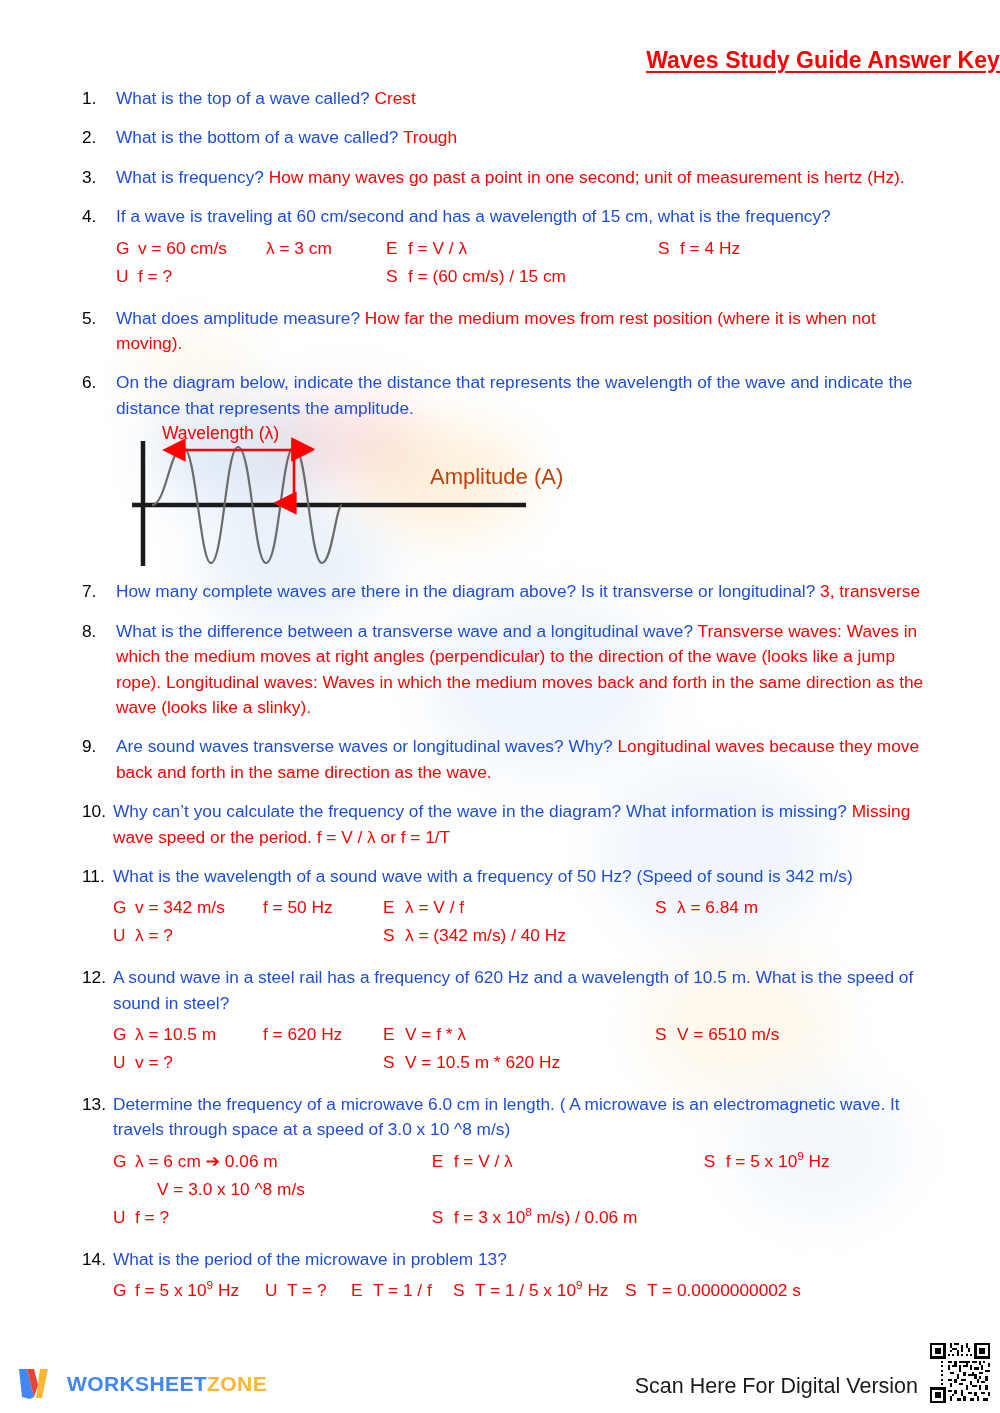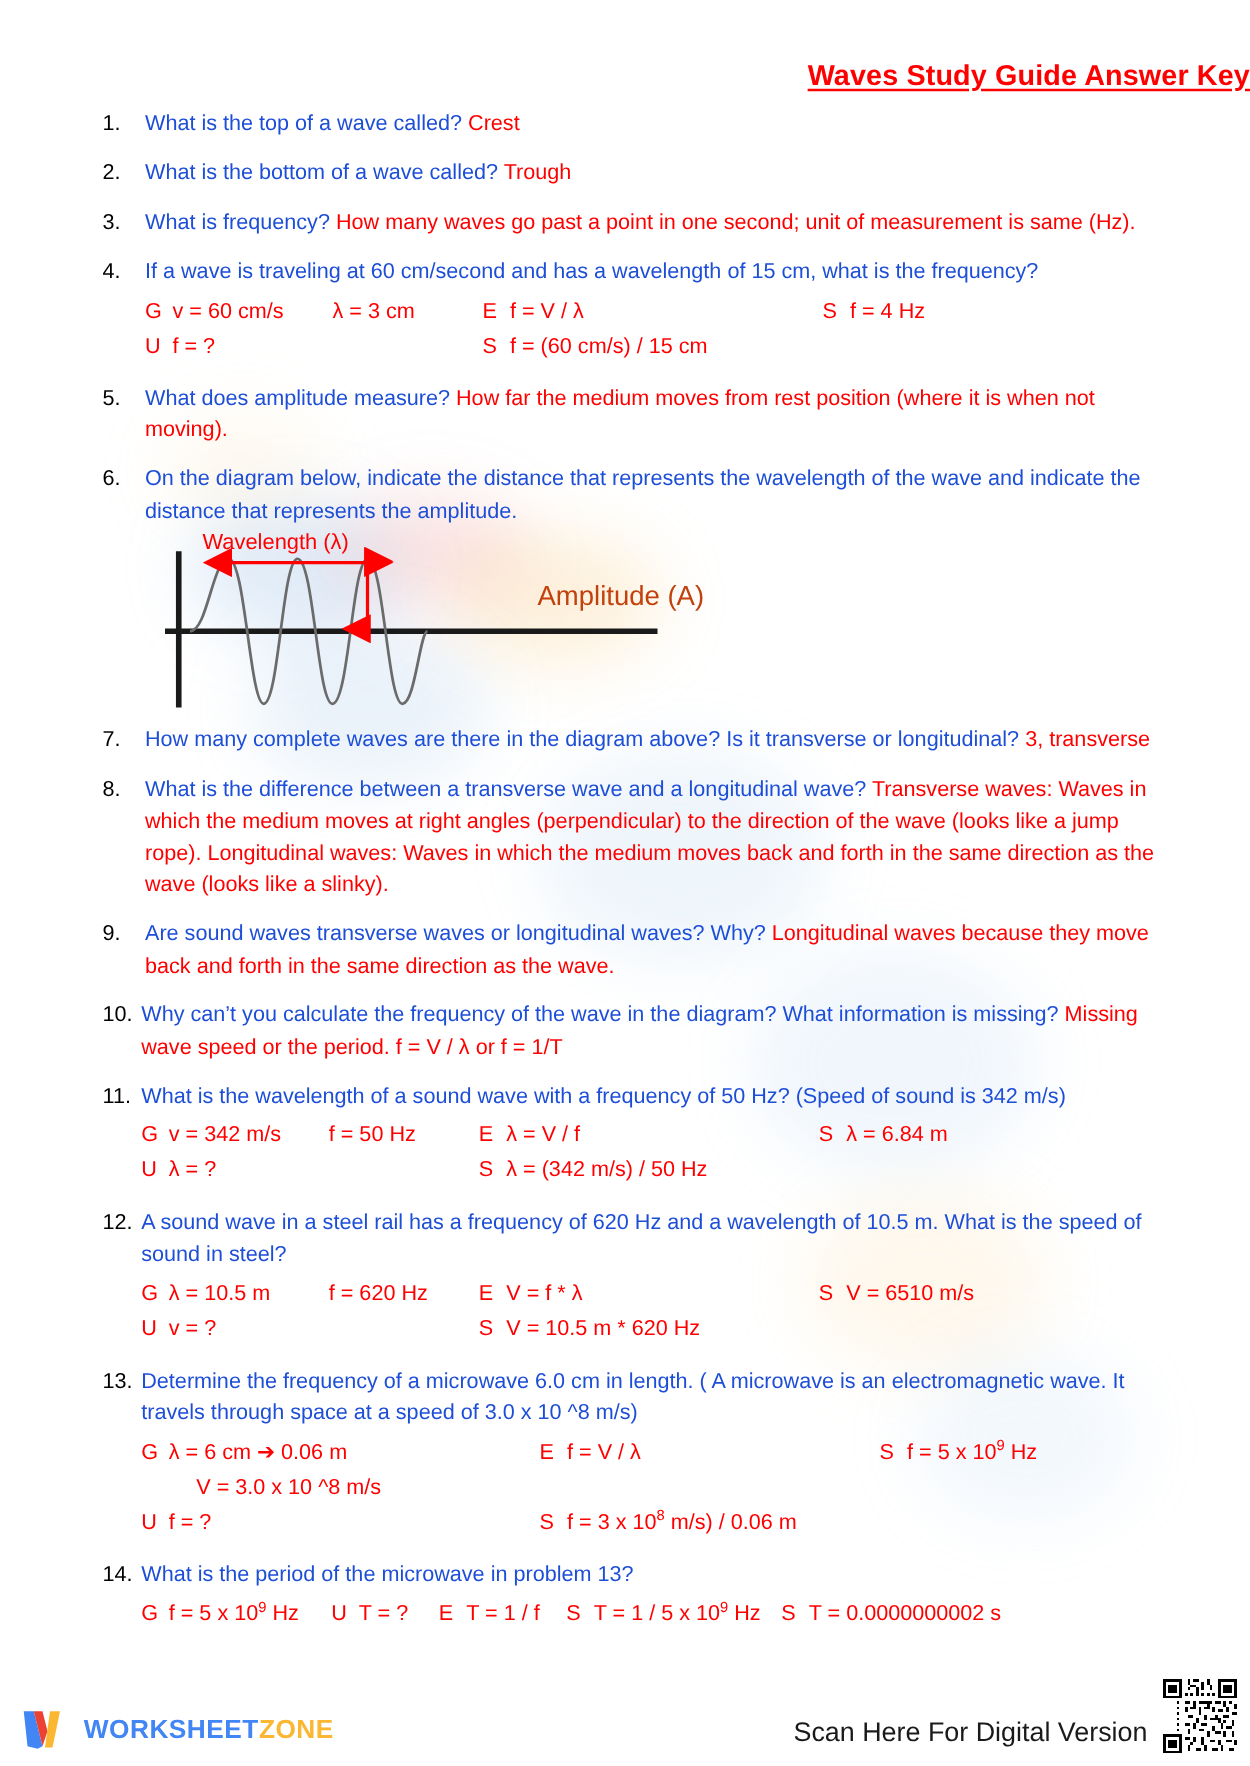--- a/index.html
+++ b/index.html
@@ -164,21 +164,21 @@
 
     <li>
       <span class="num">2.</span>
       <span class="q">What is the bottom of a wave called?</span>
       <span class="a">Trough</span>
     </li>
 
     <li>
       <span class="num">3.</span>
       <span class="q">What is frequency?</span>
-      <span class="a">How many waves go past a point in one second; unit of measurement is same (Hz).</span>
+      <span class="a">How many waves go past a point in one second; unit of measurement is hertz (Hz).</span>
     </li>
 
     <li>
       <span class="num">4.</span>
       <span class="q">If a wave is traveling at 60 cm/second and has a wavelength of 15 cm, what is the frequency?</span>
       <table class="gues q4tbl">
         <tbody>
             <tr>
           <td class="c-tag">G</td>
           <td class="c-a">v = 60 cm/s</td>
@@ -284,21 +284,21 @@
           <td class="c-tag2">E</td>
           <td class="c-c">λ = V /  f</td>
           <td class="c-tag3">S</td>
           <td>λ = 6.84 m</td>
         </tr>
         <tr>
           <td class="c-tag">U</td>
           <td class="c-a">λ = ?</td>
           <td class="c-b"></td>
           <td class="c-tag2">S</td>
-          <td colspan="3">λ = (342 m/s) / 50 Hz</td>
+          <td colspan="3">λ = (342 m/s) / 40 Hz</td>
         </tr>
       </tbody>
         </table>
     </li>
 
     <li class="wide-num">
       <span class="num">12.</span>
       <span class="q">A sound wave in a steel rail has a frequency of 620 Hz and a wavelength of 10.5 m. What is the speed of sound in steel?</span>
       <table class="gues q12tbl">
         <tbody>

